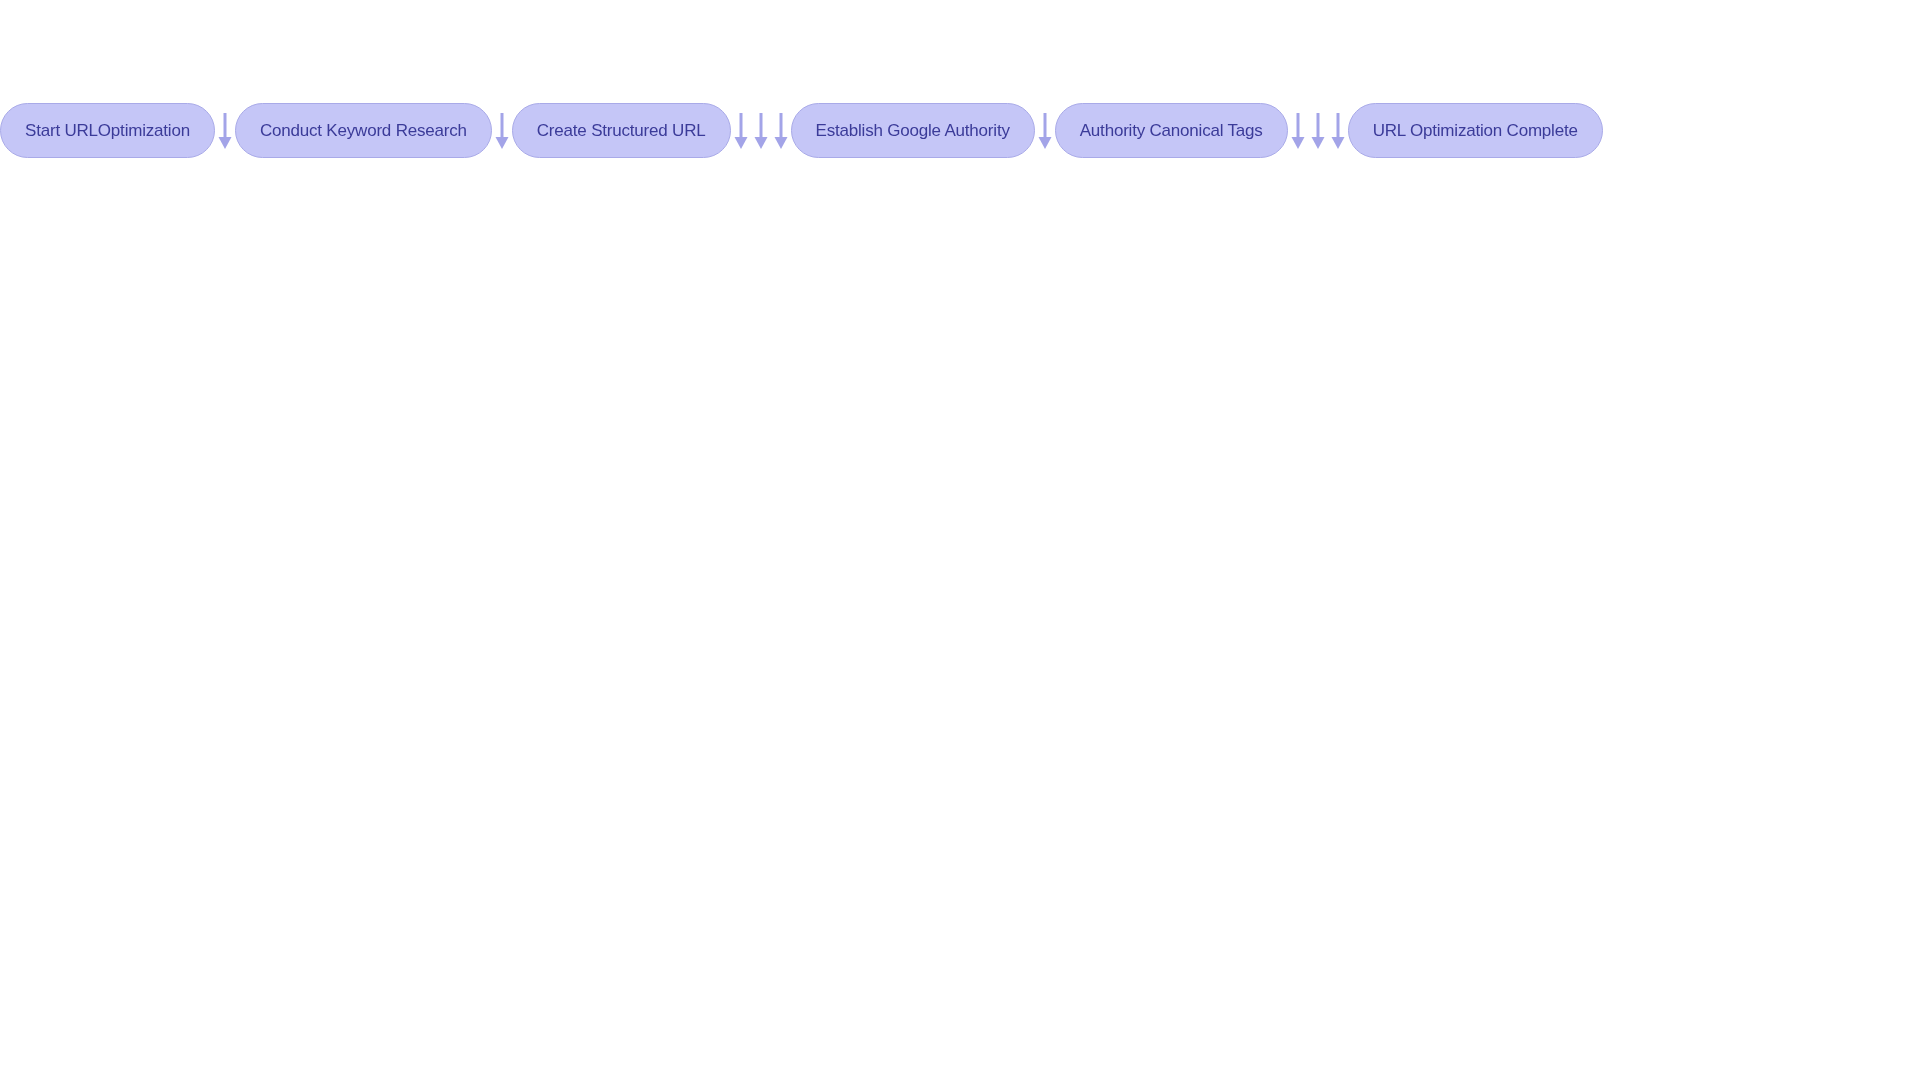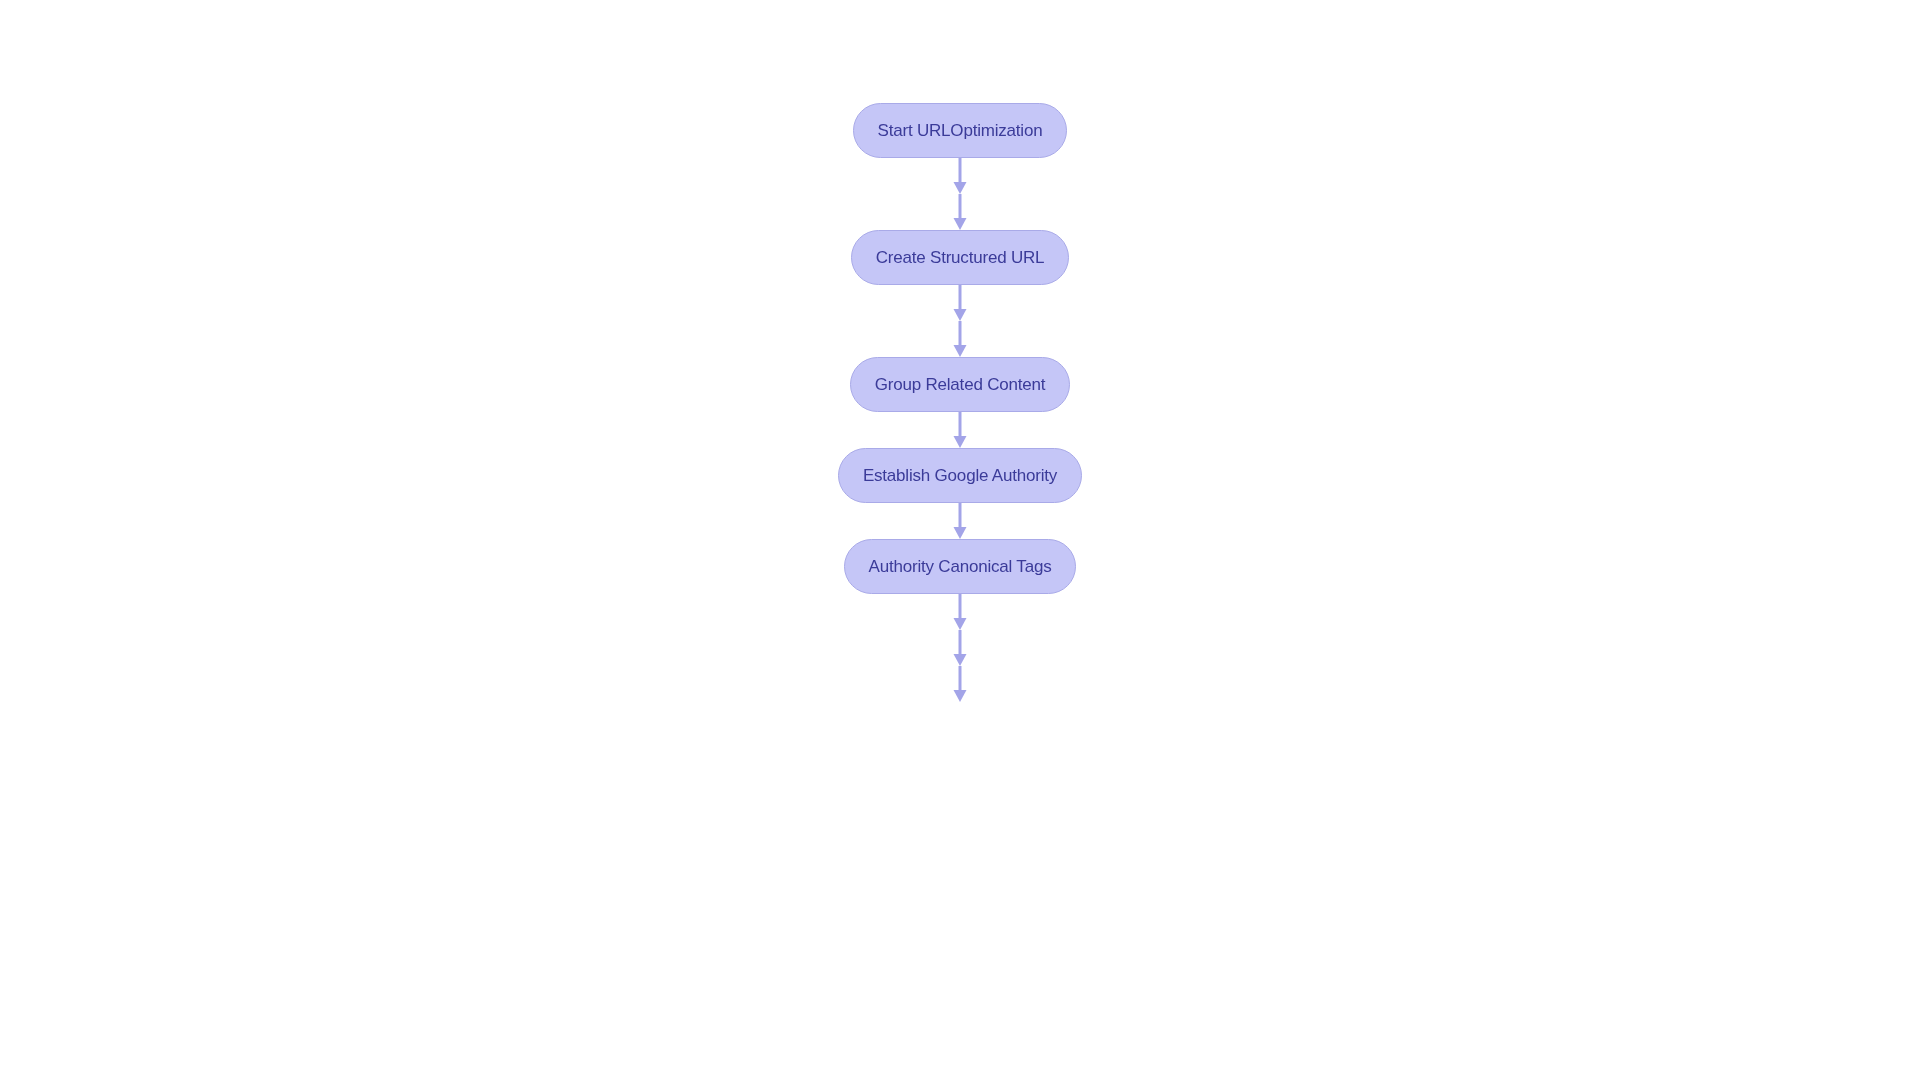--- a/index.html
+++ b/index.html
@@ -20,21 +20,21 @@
     height: 1080px;
     background: #ffffff;
   }
 
   .flow-column {
     position: absolute;
     left: 0;
     top: 0;
     width: 1920px;
     display: flex;
-    flex-direction: column;
+    flex-direction: row;
     align-items: center;
   }
 
   .flow-node {
     box-sizing: border-box;
     height: 55px;
     display: flex;
     align-items: center;
     justify-content: center;
     background: #c5c6f7;
@@ -67,34 +67,34 @@
 </head>
 <body>
 
 <div id="flowchart-canvas">
   <div class="flow-column" id="flow-column" style="top: 103px;">
       <div class="flow-node">Start URLOptimization</div>
       <svg class="flow-connector" viewBox="0 0 20 36">
         <line class="conn-line" x1="10" y1="0" x2="10" y2="25"></line>
         <polygon class="conn-head" points="3.5,24 16.5,24 10,36"></polygon>
       </svg>
+      <div class="flow-node">Conduct Keyword Research</div>
       <svg class="flow-connector" viewBox="0 0 20 36">
         <line class="conn-line" x1="10" y1="0" x2="10" y2="25"></line>
         <polygon class="conn-head" points="3.5,24 16.5,24 10,36"></polygon>
       </svg>
       <div class="flow-node">Create Structured URL</div>
       <svg class="flow-connector" viewBox="0 0 20 36">
         <line class="conn-line" x1="10" y1="0" x2="10" y2="25"></line>
         <polygon class="conn-head" points="3.5,24 16.5,24 10,36"></polygon>
       </svg>
       <svg class="flow-connector" viewBox="0 0 20 36">
         <line class="conn-line" x1="10" y1="0" x2="10" y2="25"></line>
         <polygon class="conn-head" points="3.5,24 16.5,24 10,36"></polygon>
       </svg>
-      <div class="flow-node">Group Related Content</div>
       <svg class="flow-connector" viewBox="0 0 20 36">
         <line class="conn-line" x1="10" y1="0" x2="10" y2="25"></line>
         <polygon class="conn-head" points="3.5,24 16.5,24 10,36"></polygon>
       </svg>
       <div class="flow-node">Establish Google Authority</div>
       <svg class="flow-connector" viewBox="0 0 20 36">
         <line class="conn-line" x1="10" y1="0" x2="10" y2="25"></line>
         <polygon class="conn-head" points="3.5,24 16.5,24 10,36"></polygon>
       </svg>
       <div class="flow-node">Authority Canonical Tags</div>
@@ -103,14 +103,15 @@
         <polygon class="conn-head" points="3.5,24 16.5,24 10,36"></polygon>
       </svg>
       <svg class="flow-connector" viewBox="0 0 20 36">
         <line class="conn-line" x1="10" y1="0" x2="10" y2="25"></line>
         <polygon class="conn-head" points="3.5,24 16.5,24 10,36"></polygon>
       </svg>
       <svg class="flow-connector" viewBox="0 0 20 36">
         <line class="conn-line" x1="10" y1="0" x2="10" y2="25"></line>
         <polygon class="conn-head" points="3.5,24 16.5,24 10,36"></polygon>
       </svg>
+      <div class="flow-node">URL Optimization Complete</div>
     </div>
 </div>
 
 </body></html>

